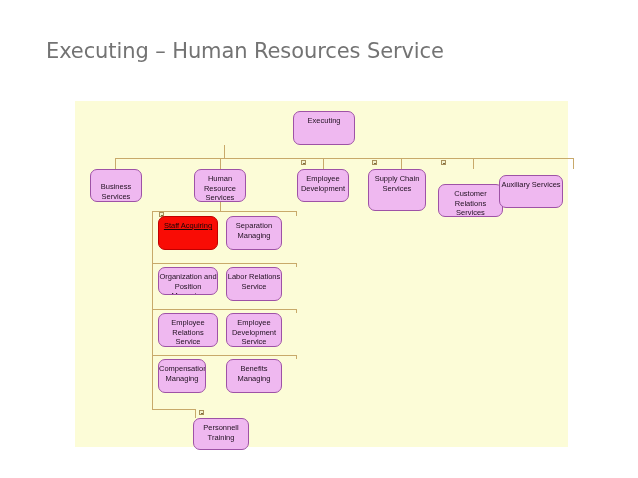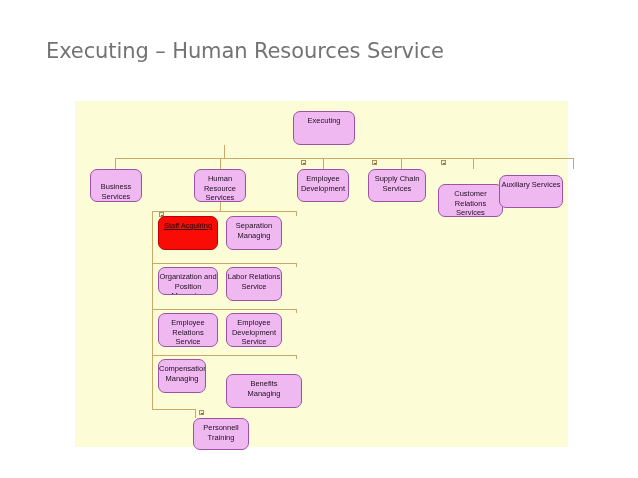--- a/index.html
+++ b/index.html
@@ -146,21 +146,21 @@
   </div>
   <div class="node" style="left:119px; top:68px; width:52px; height:33px;">
     <span class="lbl">Human
 Resource
 Services</span>
   </div>
   <div class="node" style="left:222px; top:68px; width:52px; height:33px;">
     <span class="lbl">Employee
 Development</span>
   </div>
-  <div class="node" style="left:293px; top:68px; width:58px; height:33px;">
+  <div class="node" style="left:293px; top:68px; width:58px; height:42px;">
     <span class="lbl">Supply Chain
 Services</span>
   </div>
   <div class="node" style="left:363px; top:68px; width:65px; height:33px;margin-top:15px;">
     <span class="lbl">Customer
 Relations
 Services</span>
   </div>
   <div class="node" style="left:424px; top:68px; width:64px; height:33px;margin-top:6px;">
     <span class="lbl">Auxiliary Services</span>
@@ -191,21 +191,21 @@
   <div class="node" style="left:151px; top:212px; width:56px; height:34px;">
     <span class="lbl">Employee
 Development
 Service</span>
   </div>
 
   <div class="node" style="left:83px; top:258px; width:48px; height:34px;">
     <span class="lbl">Compensation
 Managing</span>
   </div>
-  <div class="node" style="left:151px; top:258px; width:76px; height:34px;margin-top:15px;">
+  <div class="node" style="left:151px; top:258px; width:56px; height:34px;">
     <span class="lbl">Benefits
 Managing</span>
   </div>
 
   <div class="node" style="left:118px; top:317px; width:56px; height:32px;">
     <span class="lbl">Personnell
 Training</span>
   </div>
 
 </div>

